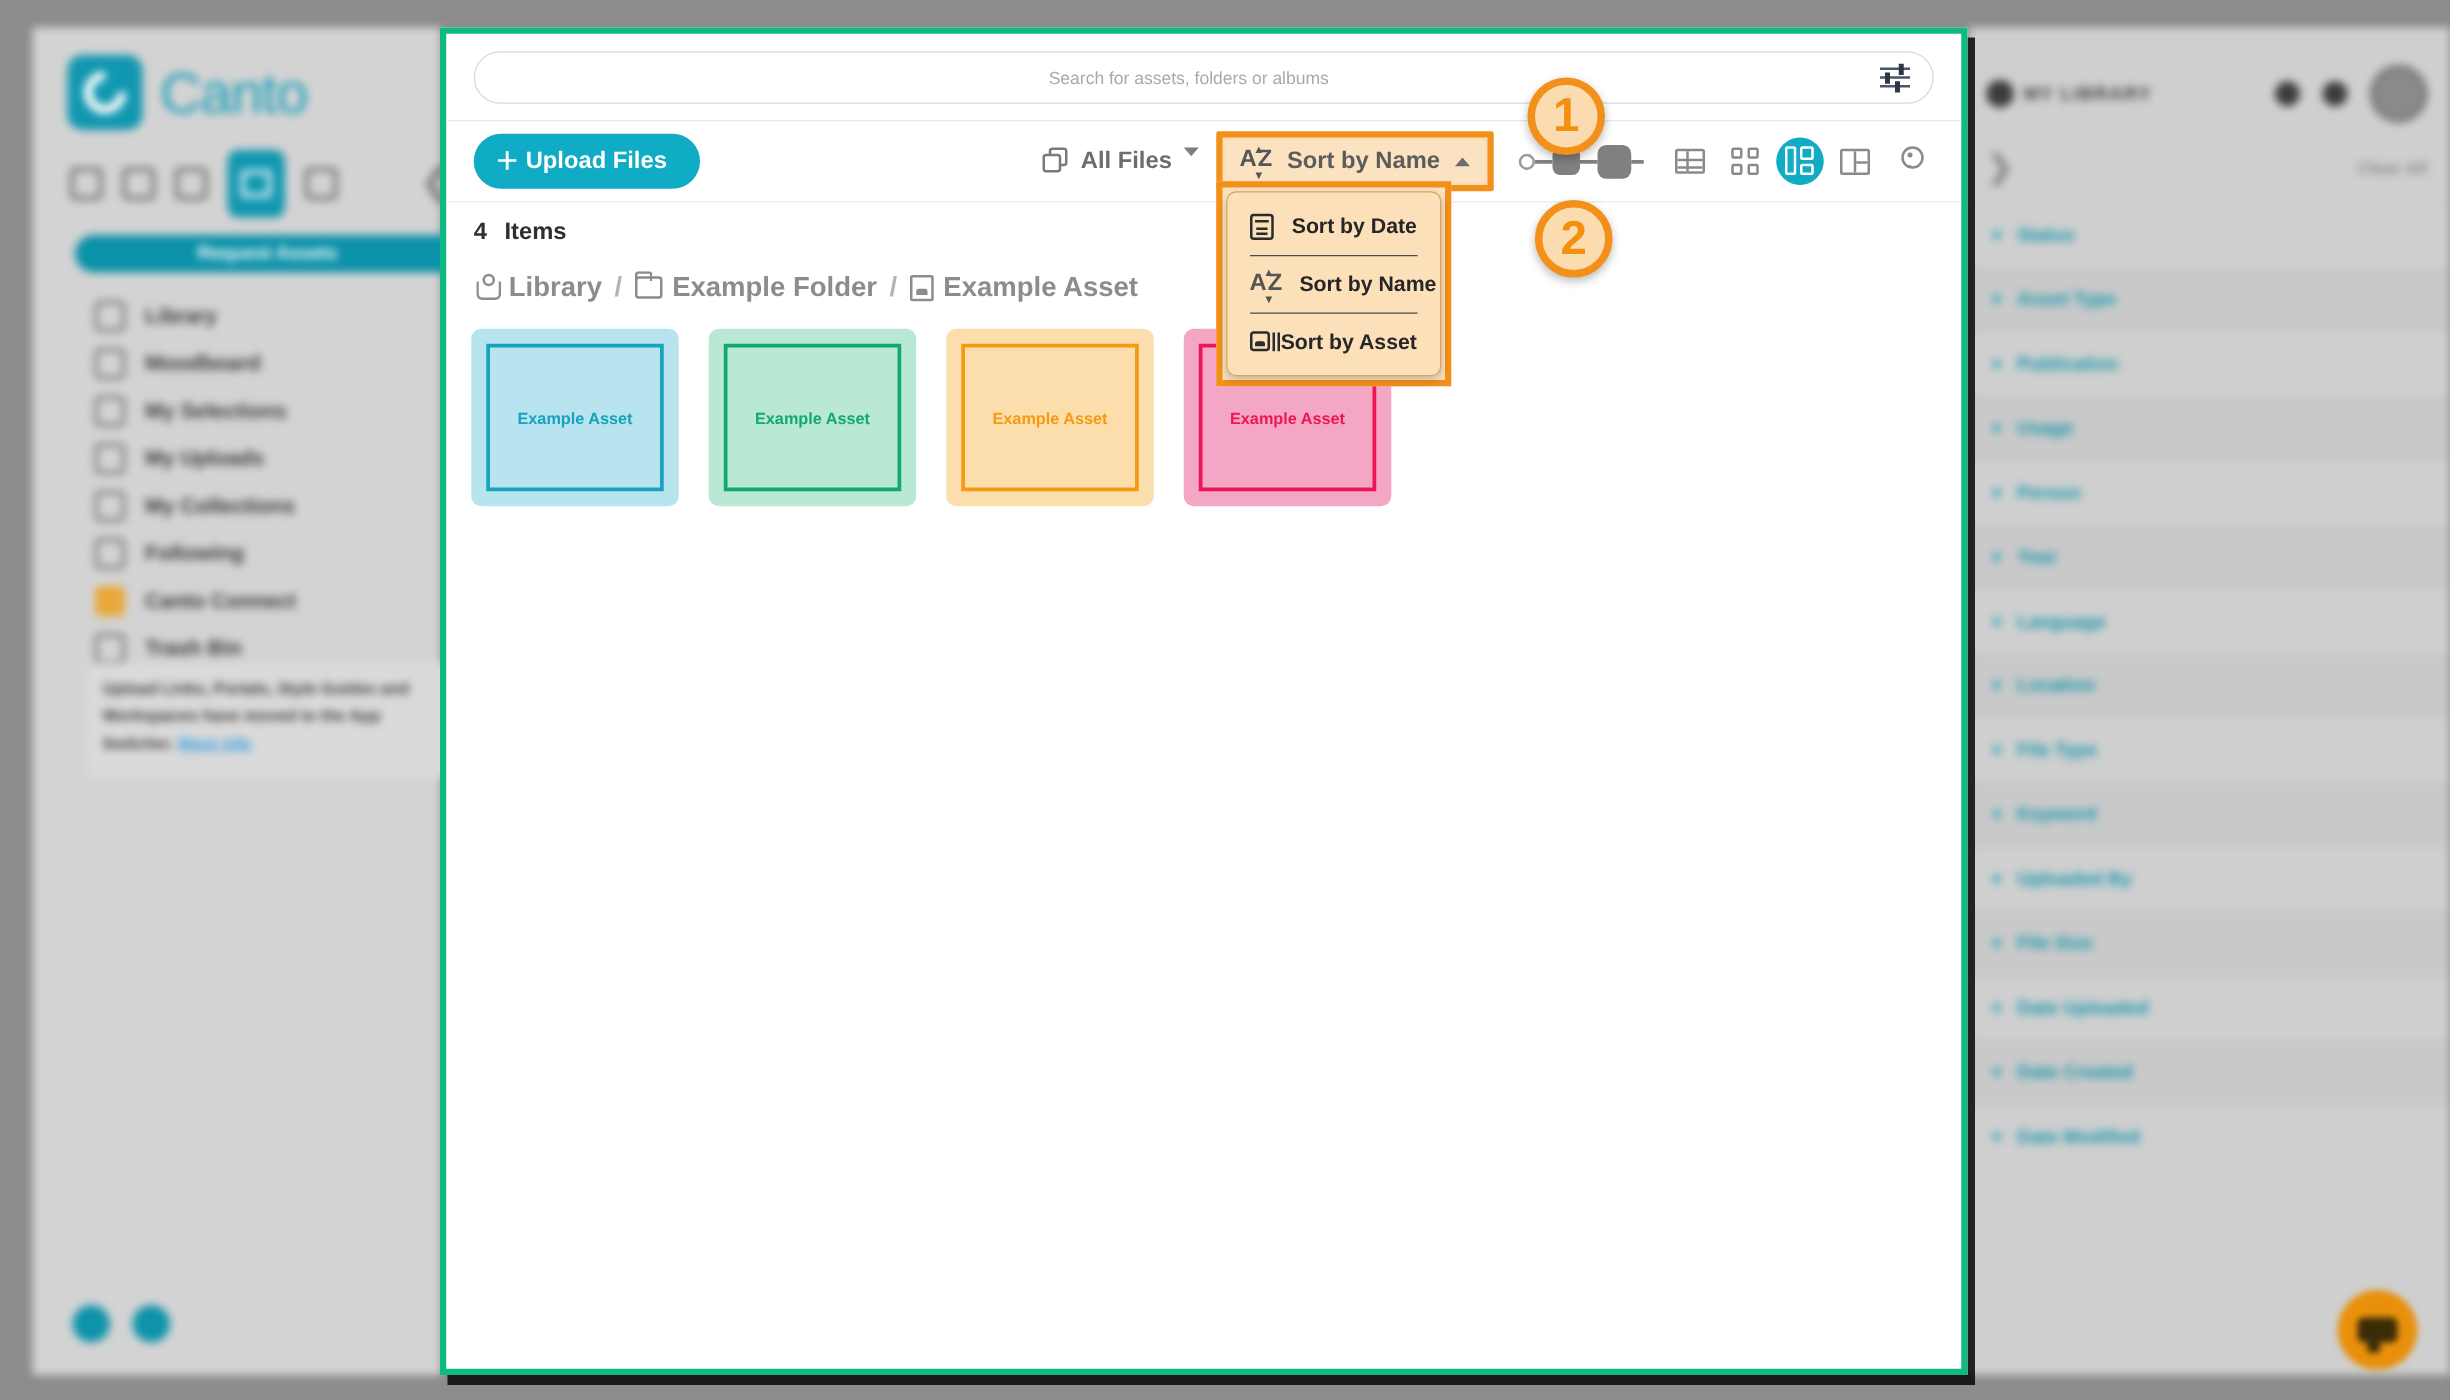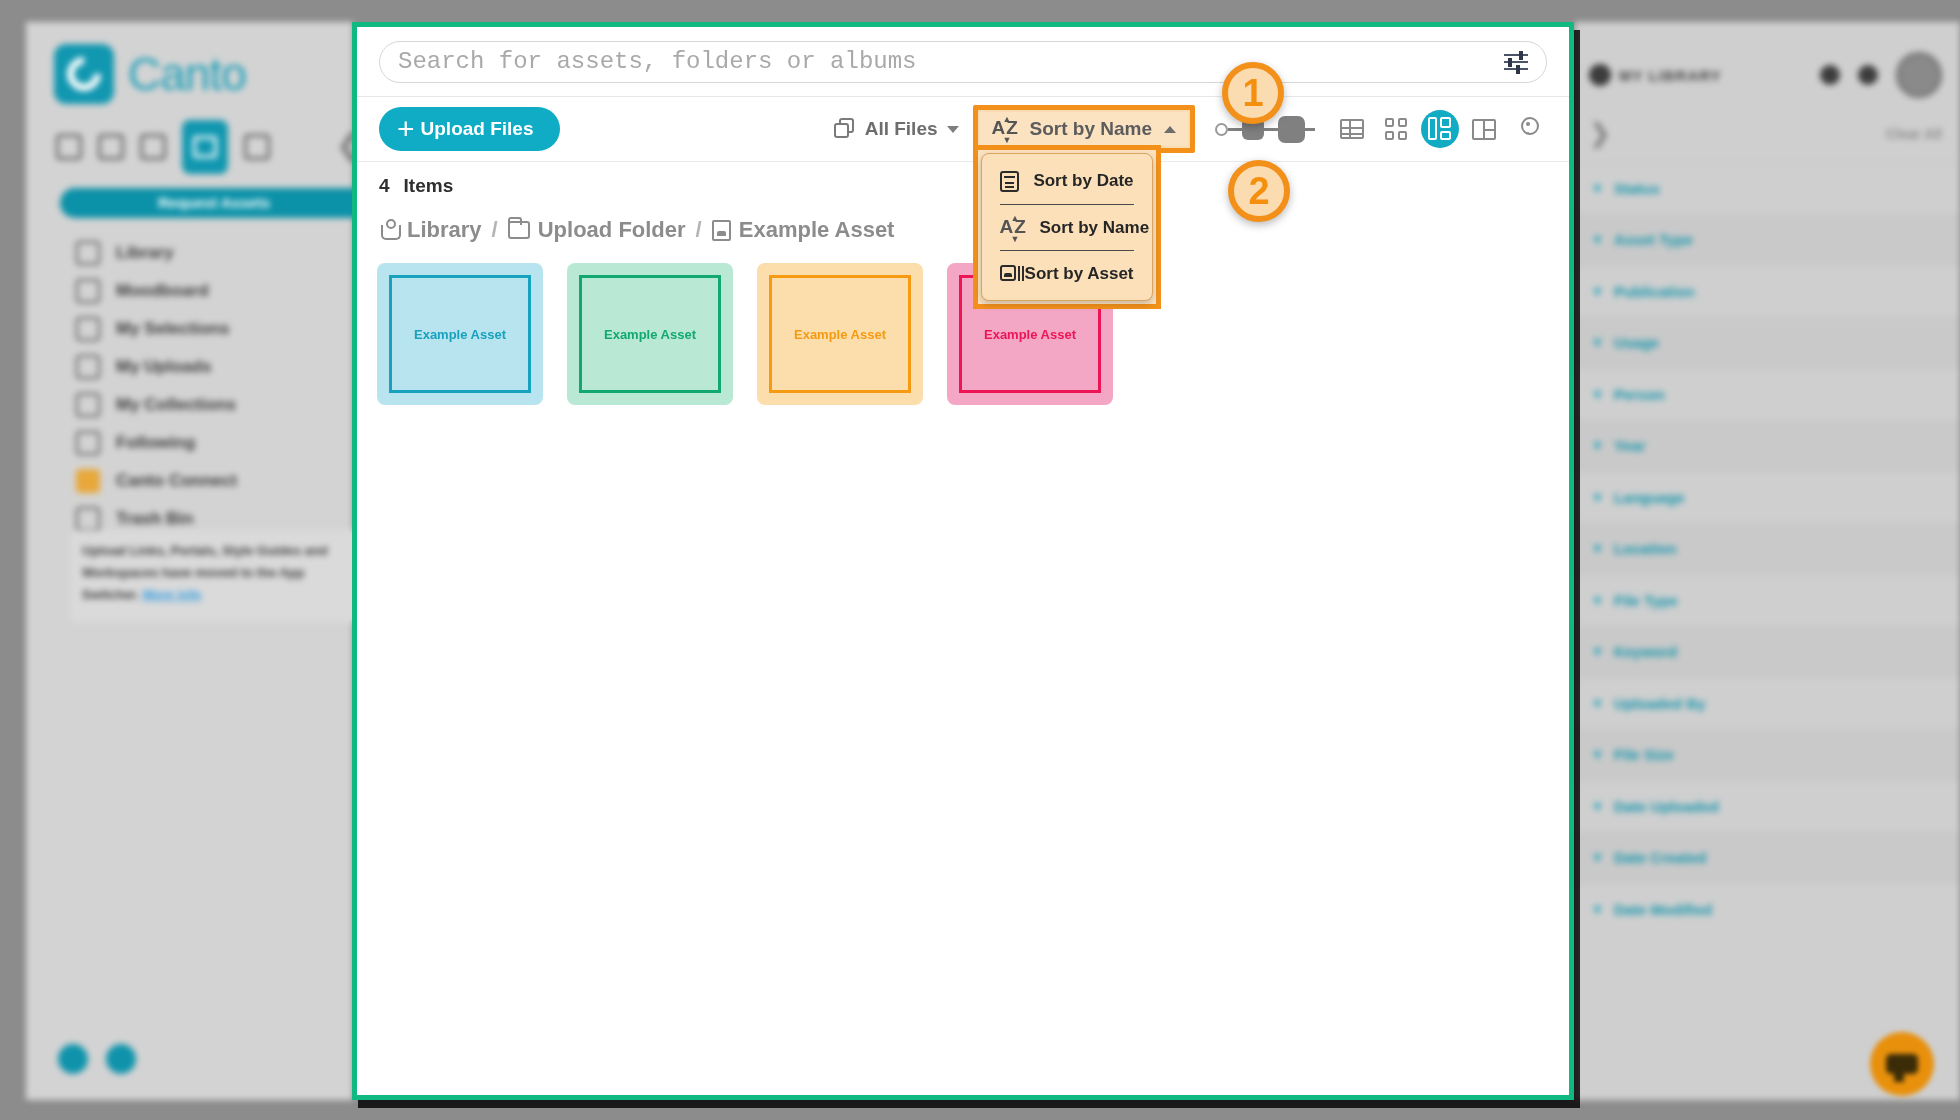--- a/index.html
+++ b/index.html
@@ -97,22 +97,22 @@
     background: #ffffff;
     border: 5px solid #10b981;
     box-shadow: 6px 8px 0 rgba(0,0,0,0.82);
   }
 
   .search-bar-wrap { position: absolute; left: 0; right: 0; top: 0; height: 70px;
                      border-bottom: 1px solid #e8e8e8; display: flex; align-items: center;
                      padding: 0 22px; }
   .search-box { flex: 1; height: 42px; border: 1px solid #d7d7d7; border-radius: 21px;
                 display: flex; align-items: center; padding: 0 18px; }
-  .search-box input { flex: 1; border: none; outline: none; font-size: 24px; color: #555;
-                      font-family: Liberation Mono, monospace; background: transparent; }
+  .search-box input { flex: 1; border: none; outline: none; font-size: 14px; color: #555;
+                      font-family: Liberation Sans, sans-serif; background: transparent; text-align: center; }
   .search-box input::placeholder { color: #a9a9a9; }
   .sliders-ic { width: 24px; height: 20px; position: relative; cursor: pointer; }
   .sliders-ic i { position: absolute; left: 0; right: 0; height: 2.4px; background: #4a5568; }
   .sliders-ic i:nth-child(1) { top: 2px; }
   .sliders-ic i:nth-child(2) { top: 9px; }
   .sliders-ic i:nth-child(3) { top: 16px; }
   .sliders-ic b { position: absolute; width: 4px; height: 9px; background: #2d3748; }
   .sliders-ic b:nth-of-type(1) { top: -1px; left: 15px; }
   .sliders-ic b:nth-of-type(2) { top: 6px; left: 4px; }
   .sliders-ic b:nth-of-type(3) { top: 13px; left: 12px; }
@@ -120,21 +120,21 @@
   .toolbar { position: absolute; left: 0; right: 0; top: 70px; height: 65px;
              border-bottom: 1px solid #eaeaea; display: flex; align-items: center;
              padding: 0 22px; }
   .upload-btn { background: #10abc4; color: #fff; border: none; border-radius: 22px;
                 height: 44px; padding: 0 26px 0 18px; font-size: 19px; font-weight: 700;
                 display: flex; align-items: center; gap: 6px; cursor: pointer;
                 font-family: "Liberation Sans", sans-serif; }
   .upload-btn .plus { font-size: 30px; font-weight: 400; line-height: 1; }
   .tb-right { margin-left: auto; display: flex; align-items: center; gap: 6px; }
 
-  .allfiles { display: flex; align-items: center; gap: 9px; cursor: pointer;
+  .allfiles { display: flex; gap: 9px; cursor: pointer;
               padding: 6px 8px; color: #6d6d6d; font-size: 19px; font-weight: 700; }
   .copy-ic { width: 22px; height: 22px; position: relative; }
   .copy-ic span { position: absolute; border: 2px solid #7a7a7a; border-radius: 3px; }
   .copy-ic span:nth-child(1) { width: 15px; height: 15px; left: 5px; top: 0px; }
   .copy-ic span:nth-child(2) { width: 15px; height: 15px; left: 0px; top: 5px; background:#fff; }
   .caret-dn { width: 0; height: 0; border-left: 6px solid transparent;
               border-right: 6px solid transparent; border-top: 7px solid #7e7e7e; }
   .caret-up { width: 0; height: 0; border-left: 6px solid transparent;
               border-right: 6px solid transparent; border-bottom: 7px solid #6d6d6d; }
 
@@ -518,21 +518,21 @@
     </div>
 
     <div class="breadcrumb">
       <div class="crumb">
         <div class="bc-lib"></div>
         <span>Library</span>
       </div>
       <span class="sep">/</span>
       <div class="crumb">
         <div class="bc-folder"></div>
-        <span>Upload Folder</span>
+        <span>Example Folder</span>
       </div>
       <span class="sep">/</span>
       <div class="crumb">
         <div class="bc-album"></div>
         <span>Example Asset</span>
       </div>
     </div>
 
     <div class="asset-grid">
       <div class="asset-card" id="asset-0" style="background: rgb(183, 228, 238);">

